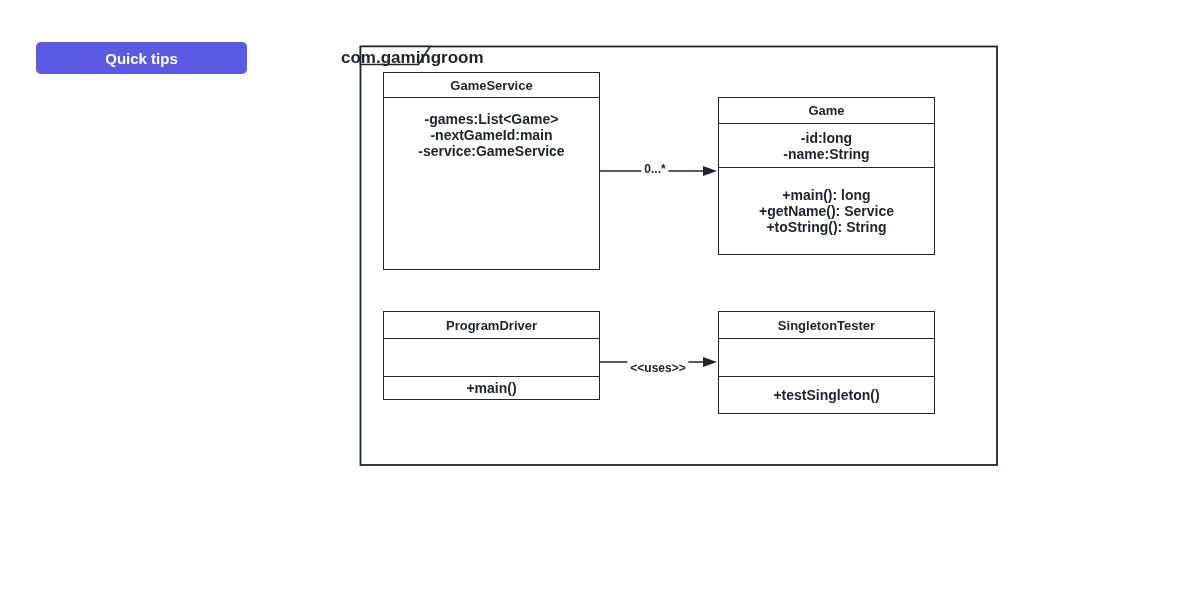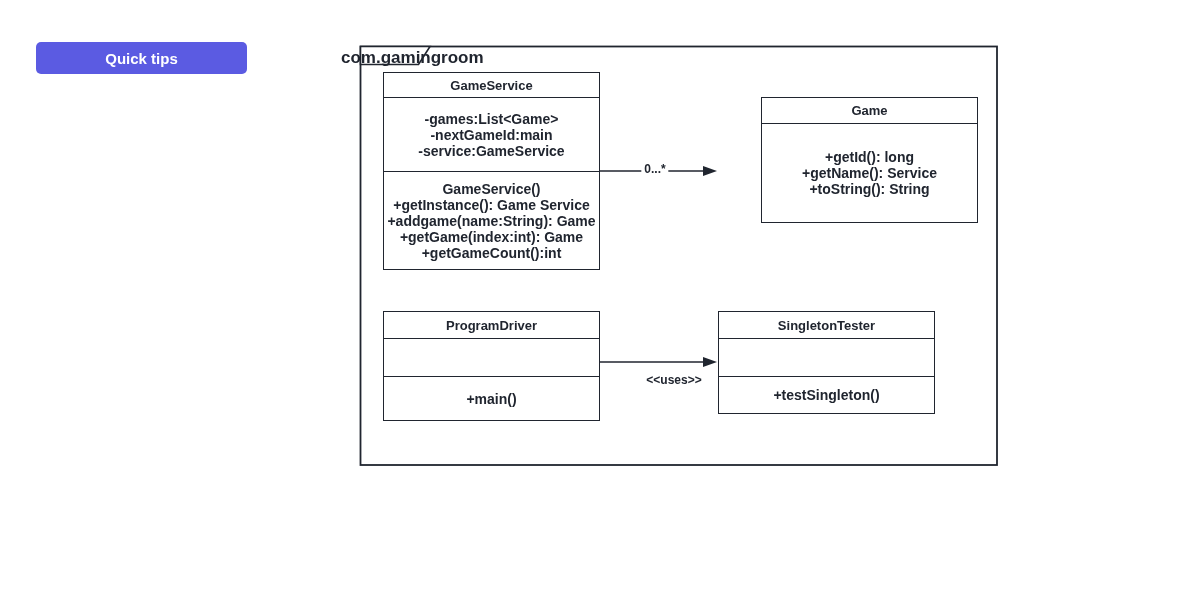--- a/index.html
+++ b/index.html
@@ -84,50 +84,47 @@
 
   <span class="pkg-label">com.gamingroom</span>
 
   <div class="class-box" style="left:383px; top:72px; width:217px; height:198px;">
     <div class="cb-title" style="height:24px">GameService</div>
     <div class="cb-section" style="height:74px">
       <div class="member-line">-games:List&lt;Game&gt;</div>
       <div class="member-line">-nextGameId:main</div>
       <div class="member-line">-service:GameService</div>
     </div>
-    <div class="cb-section" style="flex:1">
-      <div class="member-line">GameService()</div>
-      <div class="member-line">+getInstance(): Game Service</div>
-      <div class="member-line">+addgame(name:String): Game</div>
-      <div class="member-line">+getGame(index:int): Game</div>
-      <div class="member-line">+getGameCount():int</div>
-    </div>
   </div>
 
-  <div class="class-box" style="left:761px; top:97px; width:217px; height:126px;text-align:center;">
+  <div class="class-box" style="left:718px; top:97px; width:217px; height:158px;text-align:center;">
     <div class="cb-title" style="height:25px">Game</div>
+    <div class="cb-section" style="height:44px">
+      <div class="member-line">-id:long</div>
+      <div class="member-line">-name:String</div>
+    </div>
     <div class="cb-section" style="flex:1">
-      <div class="member-line">+getId(): long</div>
+      <div class="member-line">+main(): long</div>
       <div class="member-line">+getName(): Service</div>
       <div class="member-line">+toString(): String</div>
     </div>
   </div>
 
-  <div class="class-box" style="left:383px; top:311px; width:217px; height:110px;">
+  <div class="class-box" style="left:383px; top:311px; width:217px; height:89px;">
     <div class="cb-title" style="height:26px">ProgramDriver</div>
     <div class="cb-section" style="height:38px"></div>
     <div class="cb-section" style="flex:1">
       <div class="member-line">+main()</div>
     </div>
   </div>
 
   <div class="class-box" style="left:718px; top:311px; width:217px; height:103px;justify-content:space-between;">
     <div class="cb-title" style="height:26px">SingletonTester</div>
     <div class="cb-section" style="height:38px"></div>
     <div class="cb-section" style="flex:1">
       <div class="member-line">+testSingleton()</div>
     </div>
   </div>
 
   <span class="edge-label" style="left:655px; top:169px;">0...*</span>
-  <span class="edge-label" style="left:658px; top:380px;margin-left:16px;">&lt;&lt;uses&gt;&gt;</span>
+  <span class="edge-label" style="left:658px; top:368px;">&lt;&lt;uses&gt;&gt;</span>
 
 </div>
 
 </body></html>

